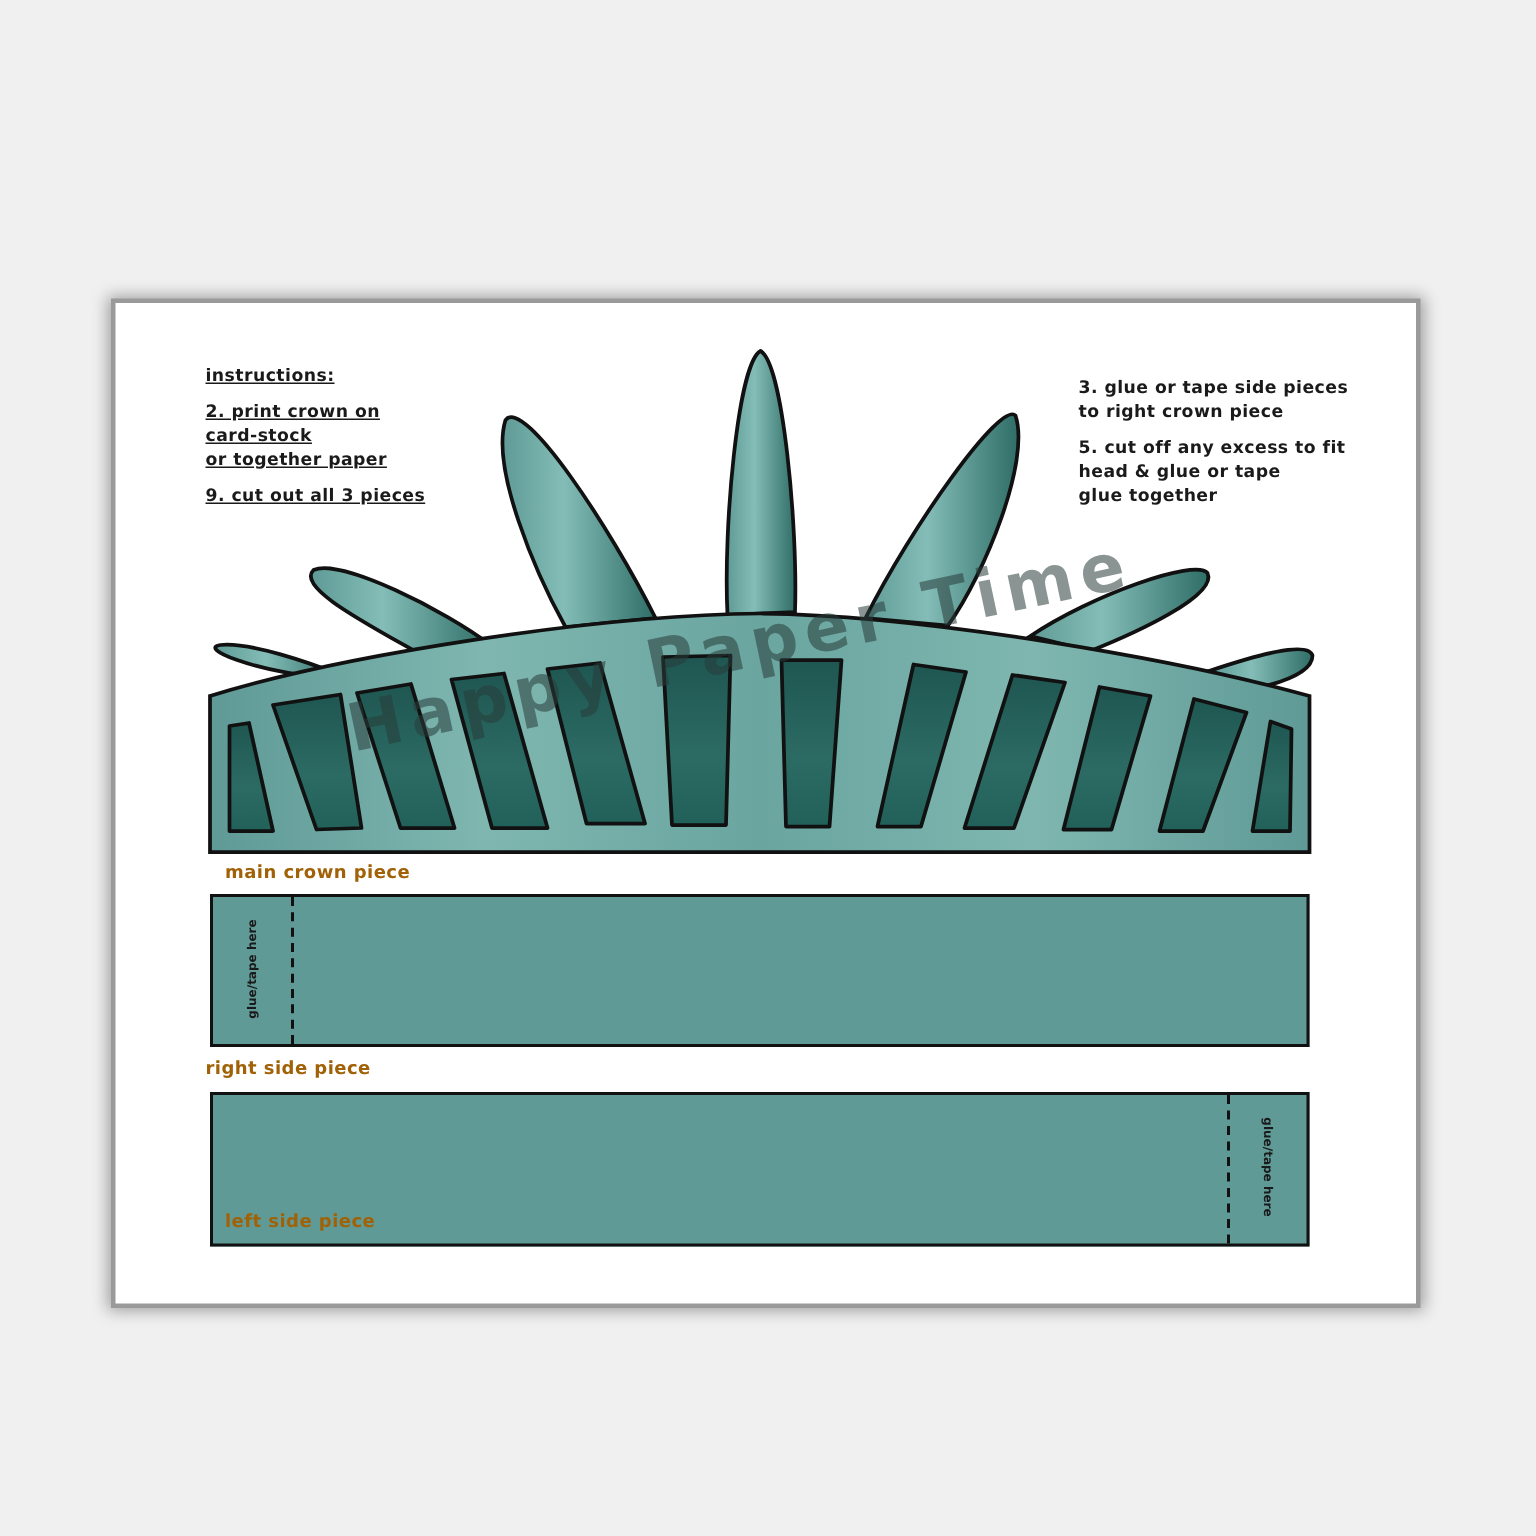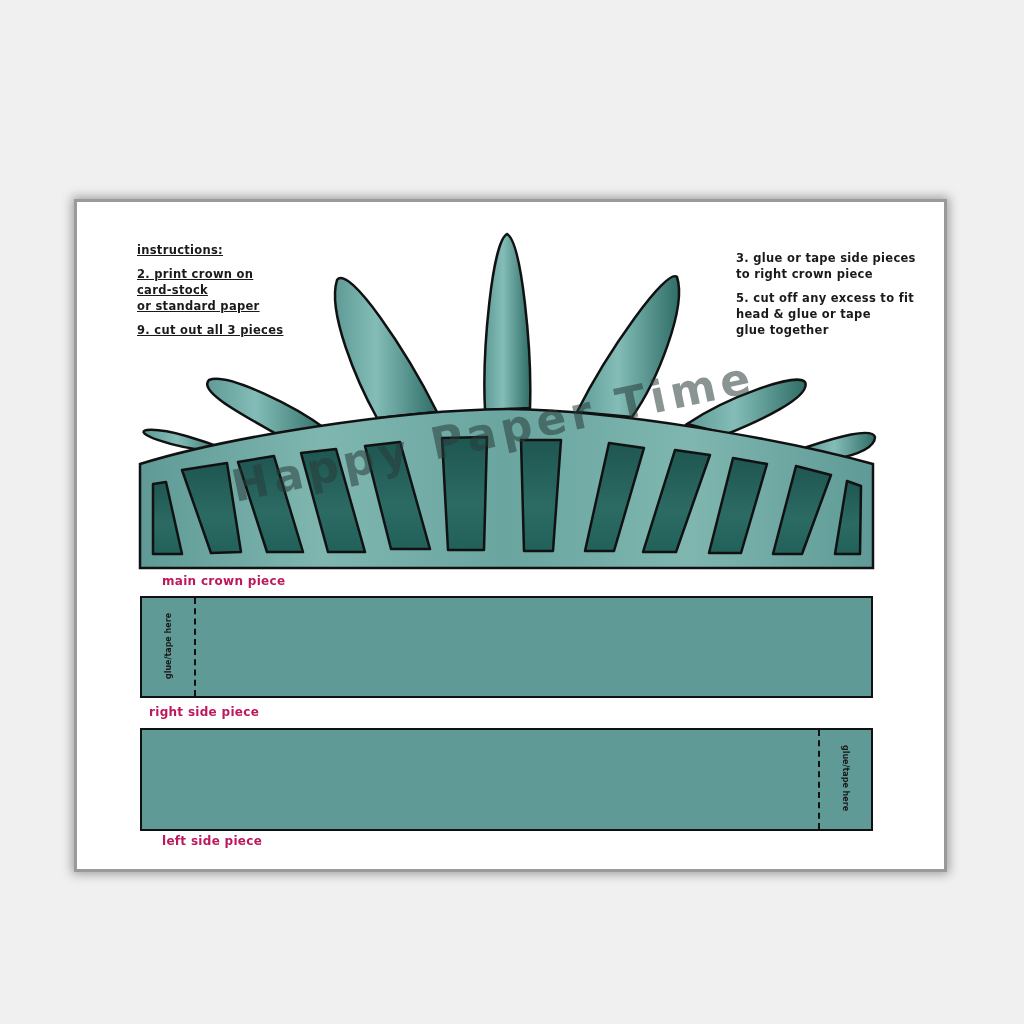--- a/index.html
+++ b/index.html
@@ -20,35 +20,34 @@
     .art { position: absolute; left: 0; top: 0; }
     .txt {
       position: absolute;
       font-weight: bold;
       font-size: 11.5px;
       color: #1a1a1a;
       line-height: 16px;
       letter-spacing: 0.3px;
     }
     .instr-left { left: 60px; top: 40px; text-decoration: underline; }
-    .instr-right { left: 659px; top: 48px; }
+    .instr-right { left: 642px; top: 48px; }
     .instr-line { display: block; white-space: nowrap; }
     .gap { margin-top: 8px; }
     .label {
       position: absolute;
       font-weight: bold;
       font-size: 12px;
-      color: #be185d;
+      color: #a16207;
       white-space: nowrap;
       letter-spacing: 0.3px;
-      margin-left: 12px;
     }
     .lbl-main { left: 73px; top: 372px; }
     .lbl-right { left: 60px; top: 503px; }
-    .lbl-left { left: 73px; top: 632px; }
+    .lbl-left { left: 73px; top: 605px; }
     .strip {
       position: absolute;
       background: #5f9a96;
       border: 2.5px solid #111;
       box-sizing: border-box;
     }
     .strip-right { left: 63px; top: 394px; width: 733px; height: 102px; }
     .strip-left { left: 63px; top: 526px; width: 733px; height: 103px; }
     .dash {
       position: absolute; top: 0; bottom: 0;
@@ -143,21 +142,21 @@
       <path d="M 770 279 L 784 284 L 783 352 L 758 352 Z"></path>
     </g>
   </svg>
 
   <div class="watermark">Happy Paper Time</div>
 
   <div class="txt instr-left">
     <span class="instr-line">instructions:</span>
     <span class="instr-line gap">2. print crown on</span>
     <span class="instr-line">card-stock</span>
-    <span class="instr-line">or standard paper</span>
+    <span class="instr-line">or together paper</span>
     <span class="instr-line gap">9. cut out all 3 pieces</span>
   </div>
 
   <div class="txt instr-right">
     <span class="instr-line">3. glue or tape side pieces</span>
     <span class="instr-line">to right crown piece</span>
     <span class="instr-line gap">5. cut off any excess to fit</span>
     <span class="instr-line">head &amp; glue or tape</span>
     <span class="instr-line">glue together</span>
   </div>

